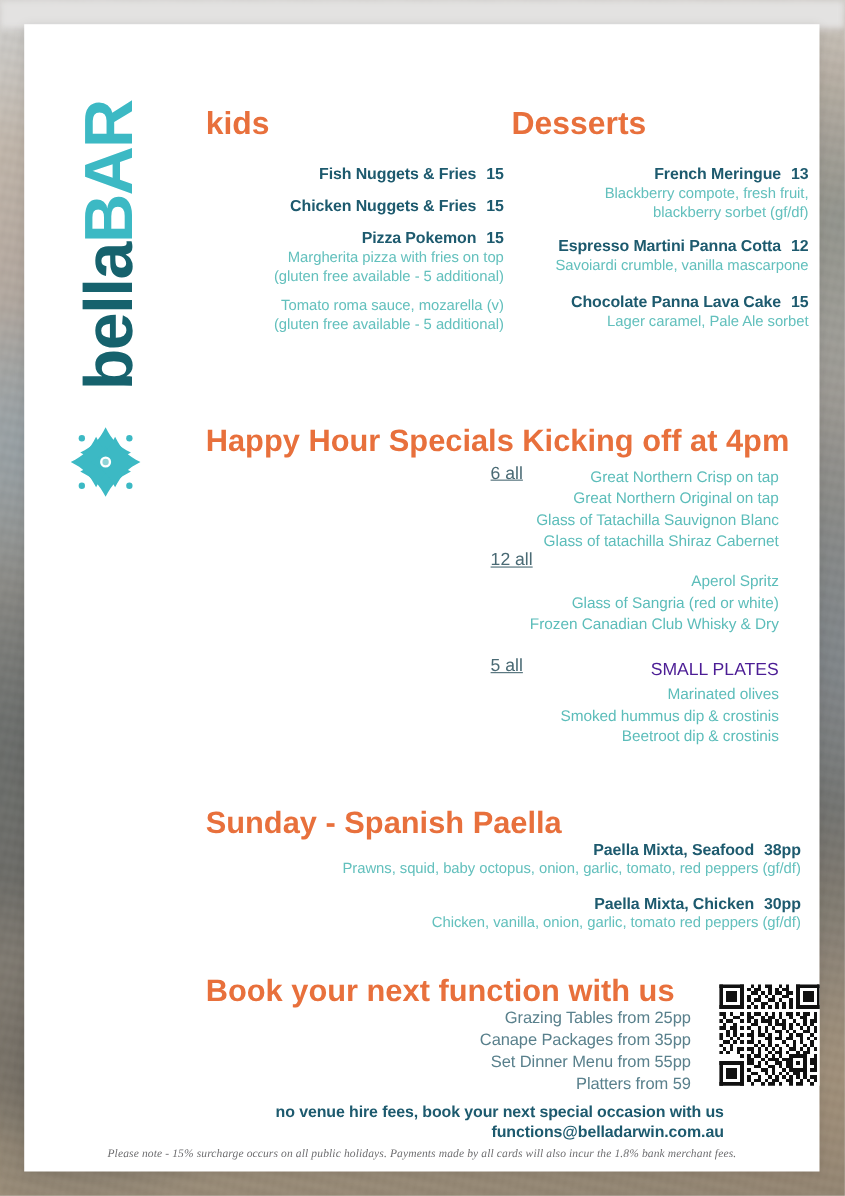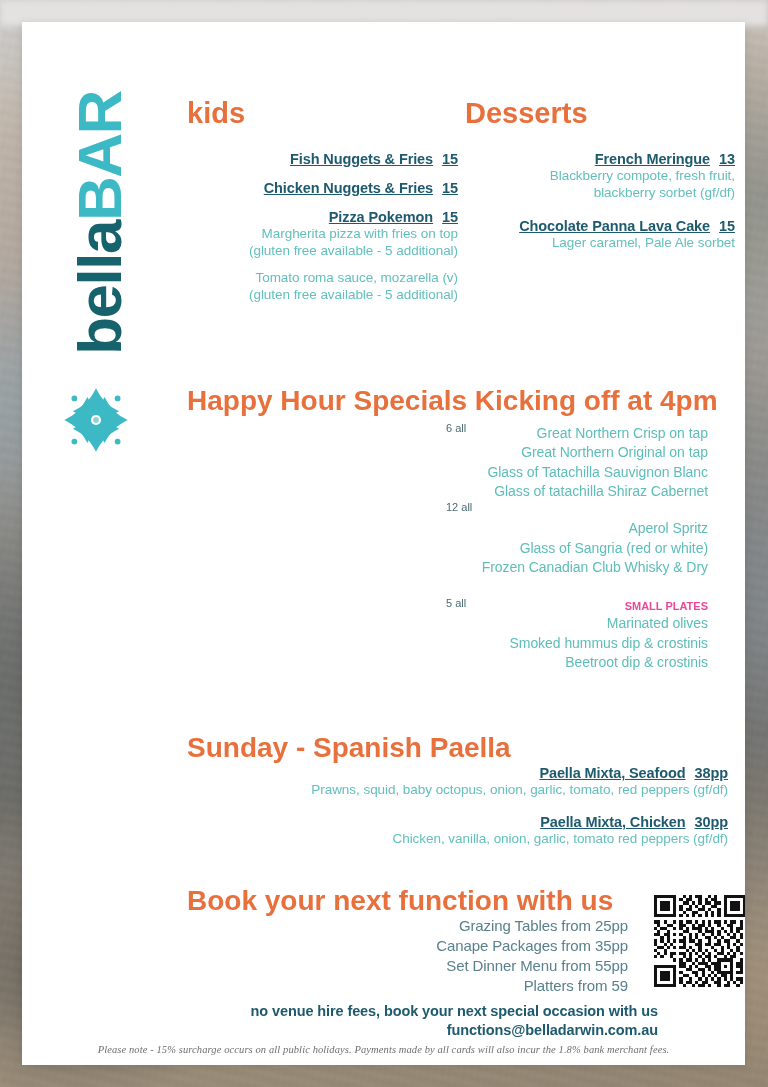--- a/index.html
+++ b/index.html
@@ -121,46 +121,45 @@
   .h-kids     { font-size: 29px; }
   .h-desserts { font-size: 29px; }
   .h-wide     { font-size: 28px; }
 
   .item-name {
     color: #1d5a6e;
     font-size: 14.5px;
     font-weight: 700;
     line-height: 1.25;
     letter-spacing: -0.1px;
-    text-decoration: underline;
   }
   .item-price { margin-left: 9px; }
   .item-desc {
     color: #63c0bd;
     font-size: 13.5px;
     line-height: 1.22;
     letter-spacing: -0.05px;
   }
   .hh-line {
     color: #5cbdba;
     font-size: 14px;
     line-height: 1.38;
     letter-spacing: -0.05px;
   }
   .hh-label {
-    color: #ec4899;
-    font-size: 11px;
+    color: #4c1d95;
+    font-size: 16px;
     line-height: 1.38;
-    font-weight: bold;
   }
   .hh-price {
     position: absolute;
     left: 258px;
     color: #4a6a74;
-    font-size: 11px;
+    font-size: 16px;
+    text-decoration: underline;
   }
   .fn-line {
     color: #59808c;
     font-size: 15px;
     line-height: 1.33;
     letter-spacing: -0.1px;
   }
   .fn-bold {
     color: #1d5a6e;
     font-size: 14.5px;
@@ -277,20 +276,26 @@
     <div class="abs" id="desserts-list">
 
       <div class="menu-item">
         <div class="item-name">
           <span>French Meringue</span><span class="item-price">13</span>
         </div>
         <div class="item-desc">Blackberry compote, fresh fruit,</div>
         <div class="item-desc">blackberry sorbet (gf/df)</div>
       </div>
 
+      <div class="menu-item" style="margin-top:14px;">
+        <div class="item-name">
+          <span>Espresso Martini Panna Cotta</span><span class="item-price">12</span>
+        </div>
+        <div class="item-desc">Savoiardi crumble,  vanilla mascarpone</div>
+      </div>
 
       <div class="menu-item" style="margin-top:16px;">
         <div class="item-name">
           <span>Chocolate Panna Lava Cake</span><span class="item-price">15</span>
         </div>
         <div class="item-desc">Lager caramel, Pale Ale sorbet</div>
       </div>
     </div>
 
     <div class="abs section-heading h-wide" id="hh-head">Happy Hour Specials Kicking off at 4pm</div>

